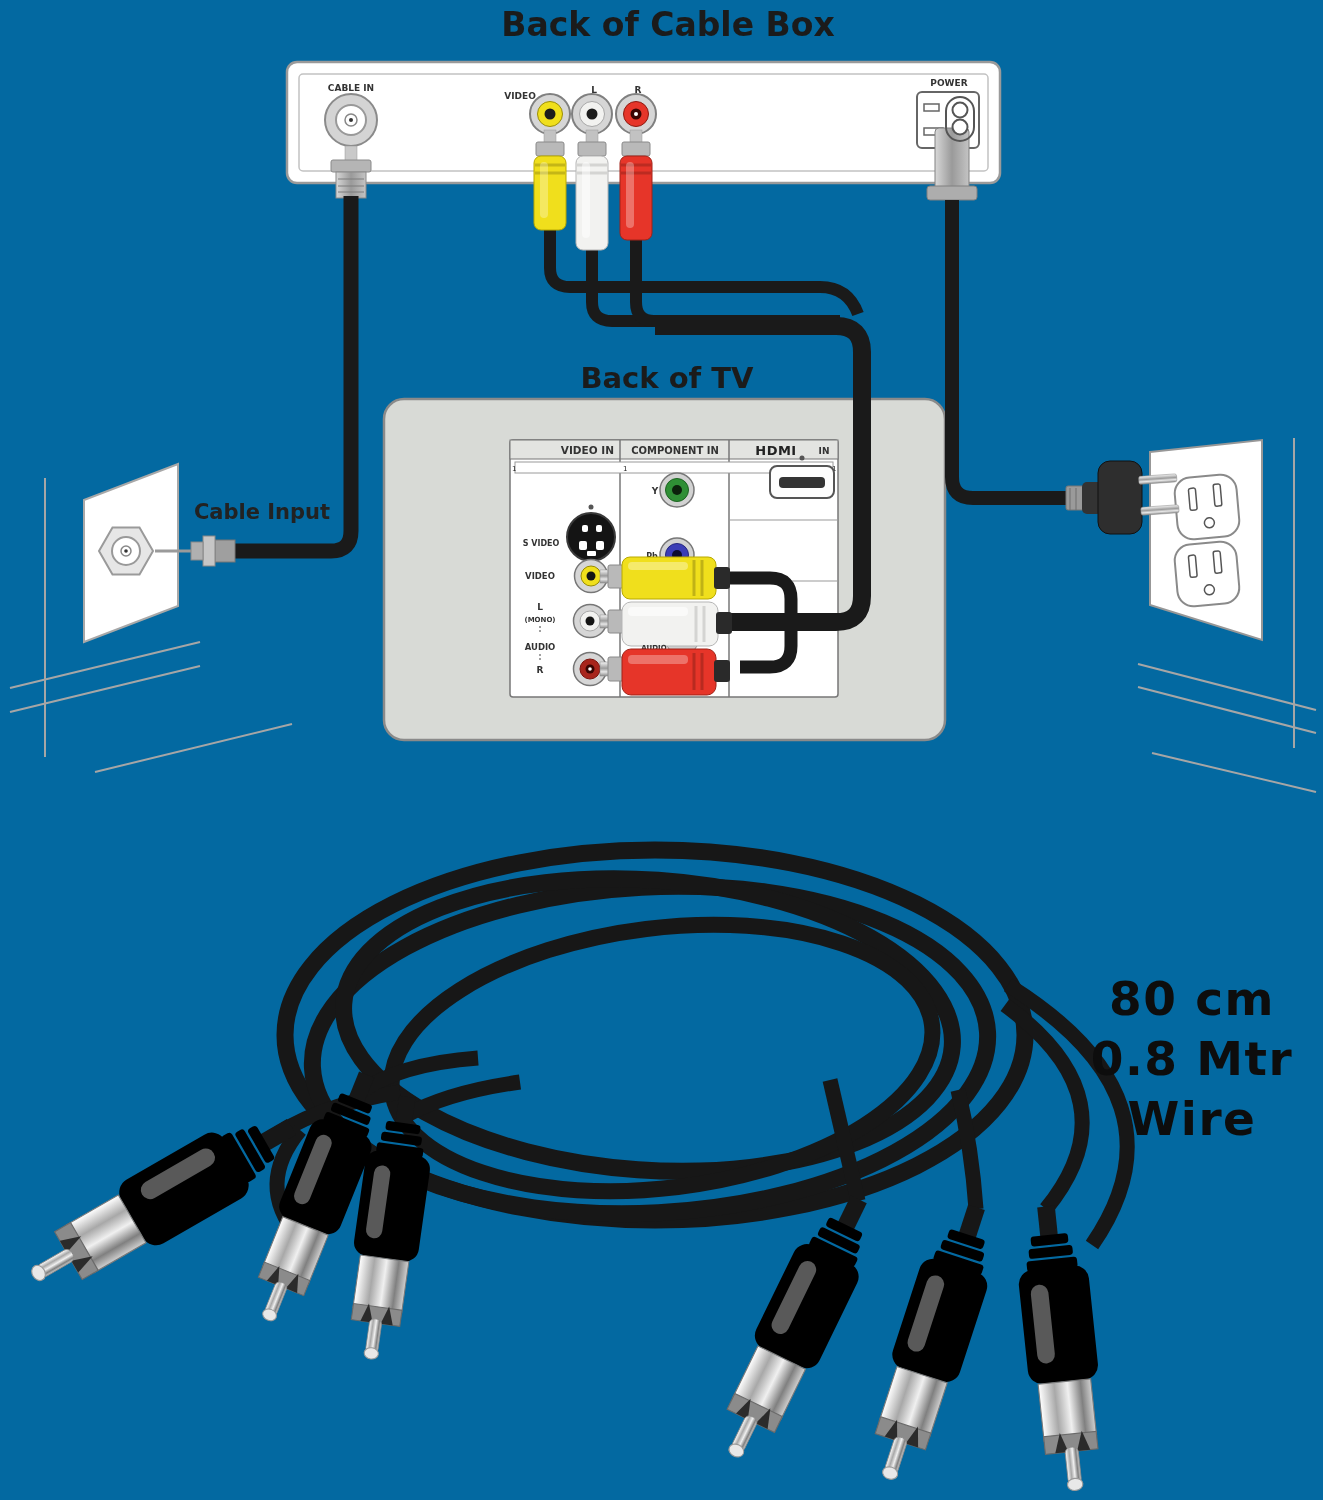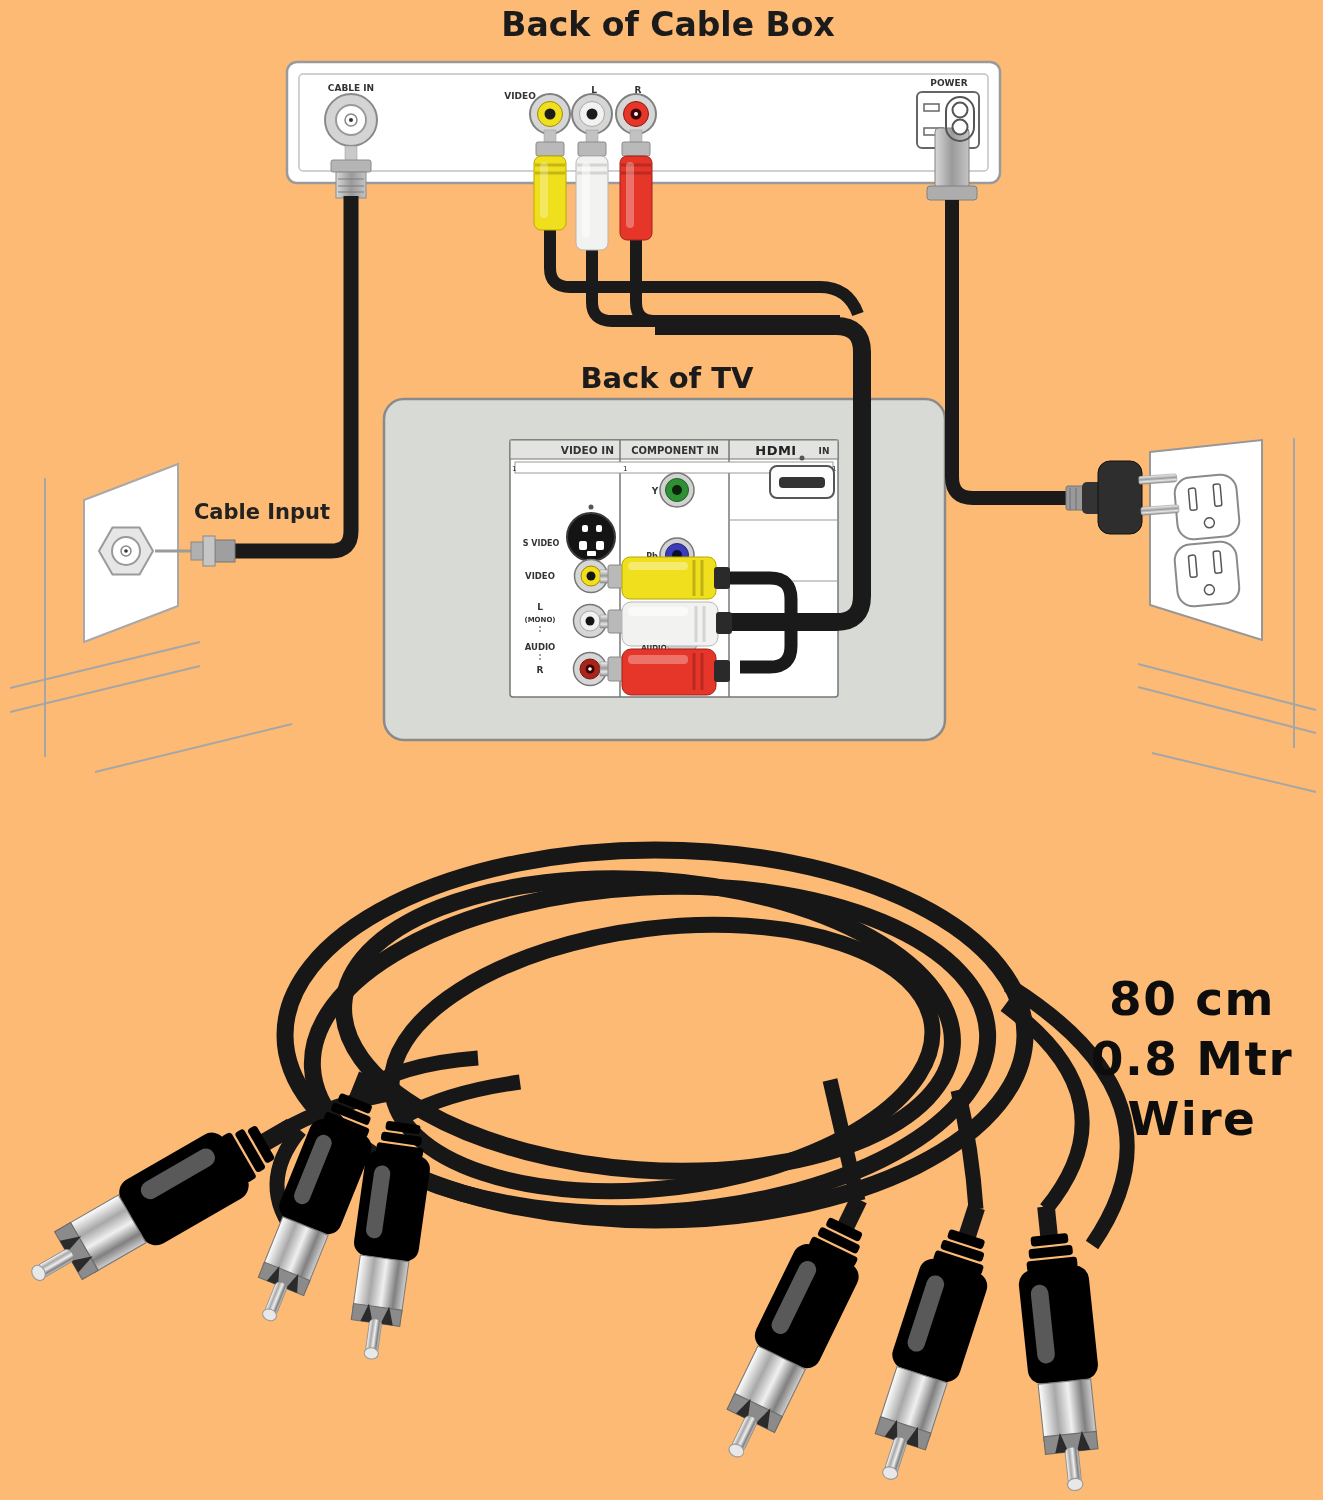--- a/index.html
+++ b/index.html
@@ -1,16 +1,16 @@
 <!DOCTYPE html>
 <html><head>
 <meta charset="utf-8">
 <style>
   html,body{margin:0;padding:0;background:#fff;}
-  #page{width:1323px;height:1500px;background:#fdba74;position:relative;overflow:hidden;}
+  #page{width:1323px;height:1500px;background:#0369a1;position:relative;overflow:hidden;}
   svg{display:block;}
   text{font-family:"DejaVu Sans","Liberation Sans",sans-serif;fill:#1b1b1b;}
   .big-title{font-size:33px;font-weight:bold;}
   .tv-title{font-size:29px;font-weight:bold;}
   .cable-input{font-size:21px;font-weight:bold;fill:#222;}
   .lbl{font-weight:bold;fill:#333;}
   .f7{font-size:7px;} .f8{font-size:8px;} .f85{font-size:8.5px;} .f9{font-size:9px;}
   .f10{font-size:10px;} .f105{font-size:10.5px;}
   .hdmi{font-size:13px;font-weight:800;letter-spacing:.5px;fill:#222;}
   .size-text{font-size:47px;font-weight:800;letter-spacing:1.5px;fill:#0d0d0d;}

